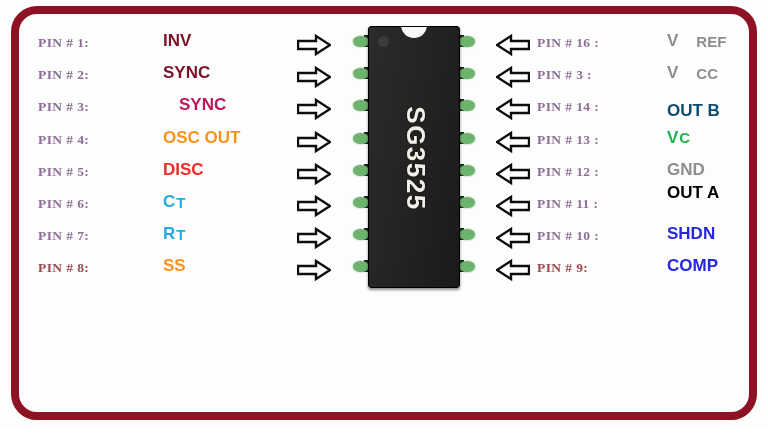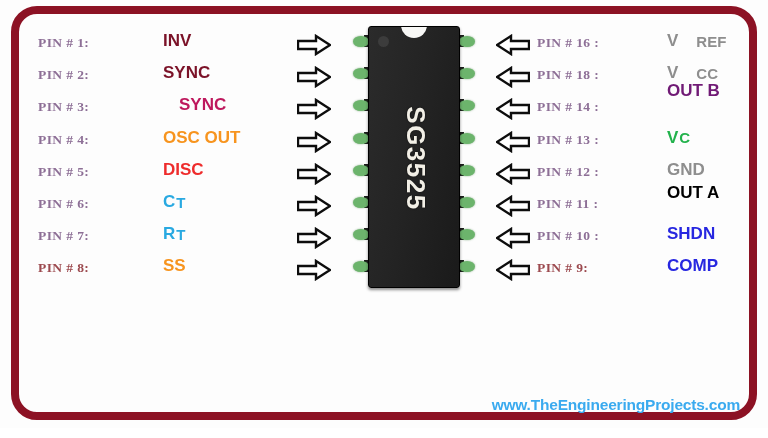--- a/index.html
+++ b/index.html
@@ -268,29 +268,29 @@
           <polygon points="33,7 15,7 15,2 1,11 15,20 15,15 33,15" fill="#ffffff" stroke="#0d0d0d" stroke-width="2.4" stroke-linejoin="miter"></polygon>
         </svg>
       </div>
       <div class="row right-num pinnum" style="top: 28px;">PIN # 16 :</div>
       <div class="row right-fn fname" style="top: 26px; color: rgb(142, 142, 142);">V<span class="sub">REF</span></div>
       <div class="arrow" style="left: 496px; top: 66.2px;">
         <svg viewBox="0 0 34 22" preserveAspectRatio="none">
           <polygon points="33,7 15,7 15,2 1,11 15,20 15,15 33,15" fill="#ffffff" stroke="#0d0d0d" stroke-width="2.4" stroke-linejoin="miter"></polygon>
         </svg>
       </div>
-      <div class="row right-num pinnum" style="top: 60.2px;">PIN # 18 :</div>
+      <div class="row right-num pinnum" style="top: 60.2px;">PIN # 3 :</div>
       <div class="row right-fn fname" style="top: 58.2px; color: rgb(142, 142, 142);">V<span class="sub">CC</span></div>
       <div class="arrow" style="left: 496px; top: 98.4px;">
         <svg viewBox="0 0 34 22" preserveAspectRatio="none">
           <polygon points="33,7 15,7 15,2 1,11 15,20 15,15 33,15" fill="#ffffff" stroke="#0d0d0d" stroke-width="2.4" stroke-linejoin="miter"></polygon>
         </svg>
       </div>
       <div class="row right-num pinnum" style="top: 92.4px;">PIN # 14 :</div>
-      <div class="row right-fn fname" style="top: 76px; color: #701a75;">OUT B</div>
+      <div class="row right-fn fname" style="top: 96px; color: #0c4a6e;">OUT B</div>
       <div class="arrow" style="left: 496px; top: 130.6px;">
         <svg viewBox="0 0 34 22" preserveAspectRatio="none">
           <polygon points="33,7 15,7 15,2 1,11 15,20 15,15 33,15" fill="#ffffff" stroke="#0d0d0d" stroke-width="2.4" stroke-linejoin="miter"></polygon>
         </svg>
       </div>
       <div class="row right-num pinnum" style="top: 124.6px;">PIN # 13 :</div>
       <div class="row right-fn fname" style="top: 122.6px; color: rgb(34, 178, 76);">V<span class="subbig">C</span></div>
       <div class="arrow" style="left: 496px; top: 162.8px;">
         <svg viewBox="0 0 34 22" preserveAspectRatio="none">
           <polygon points="33,7 15,7 15,2 1,11 15,20 15,15 33,15" fill="#ffffff" stroke="#0d0d0d" stroke-width="2.4" stroke-linejoin="miter"></polygon>
@@ -361,15 +361,14 @@
     <div id="chip-body">
       <div id="chip-notch"></div>
       <div id="chip-dot"></div>
       <div id="chip-label">
         <span>SG3525</span>
       </div>
     </div>
   </div>
 
 
-  <div id="footer">www.TheEngineeringProjects.com</div>
 
 </div>
 
 </body></html>

